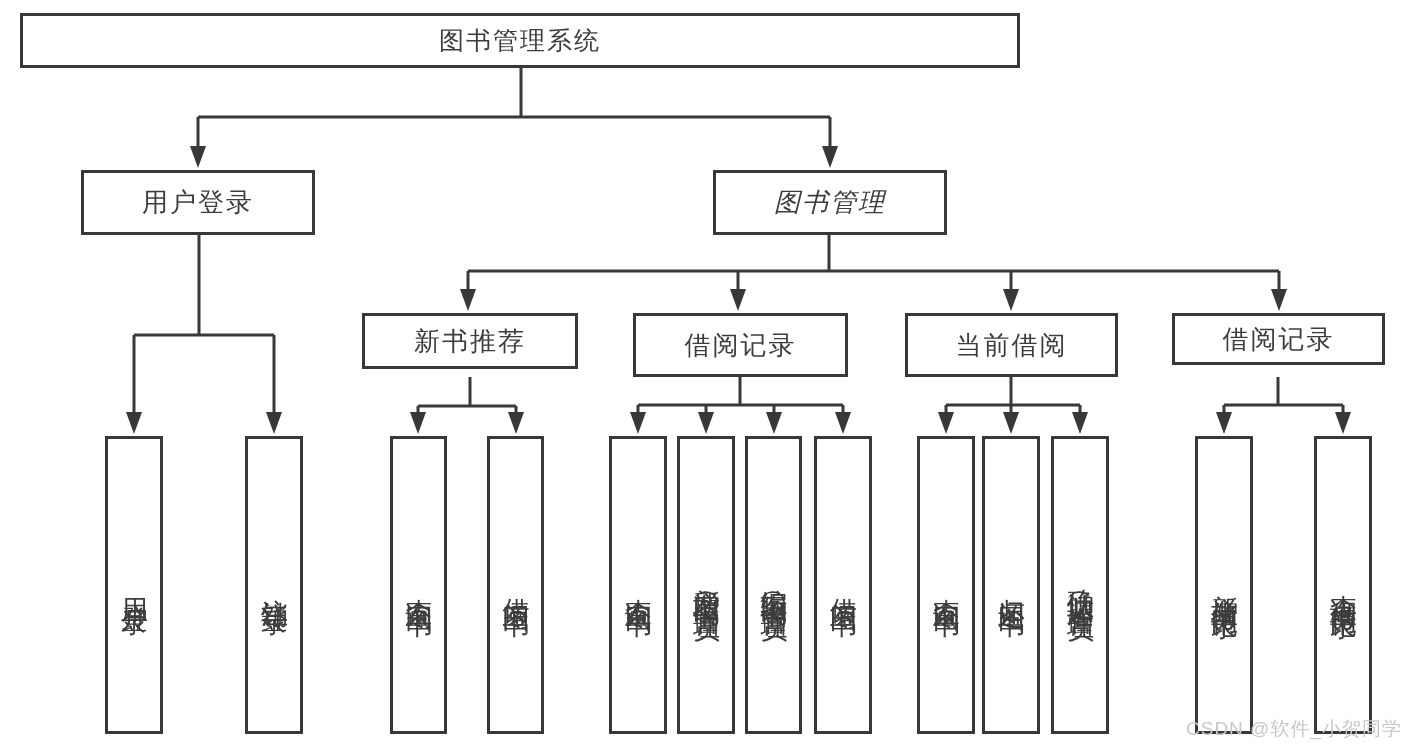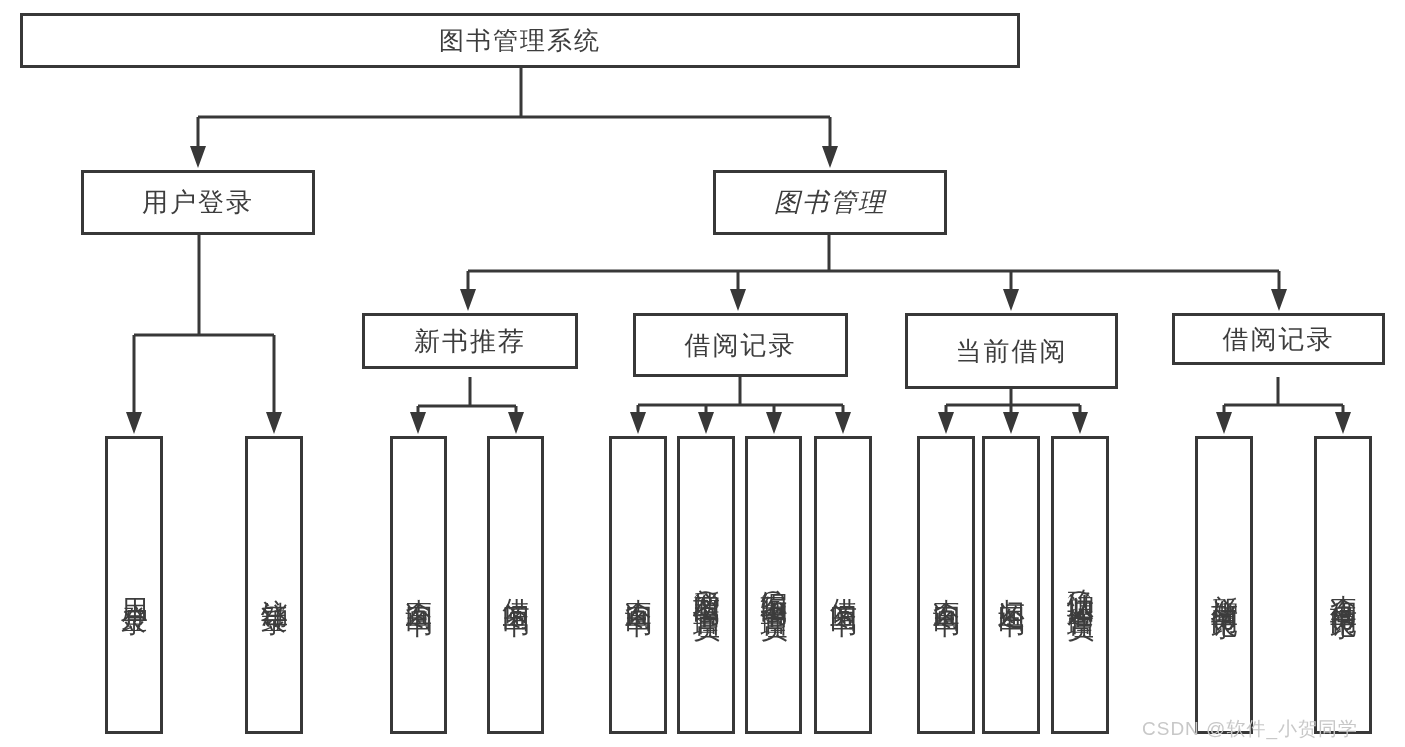--- a/index.html
+++ b/index.html
@@ -44,21 +44,21 @@
     font-size: 25px;
   }
   .vbox {
     writing-mode: vertical-rl;
     font-size: 27px;
     letter-spacing: 4px;
     line-height: 1;
   }
   .watermark {
     position: absolute;
-    left: 1142px;
+    left: 1186px;
     top: 716px;
     font-size: 19px;
     letter-spacing: 1px;
     color: #c8c8c8;
     white-space: nowrap;
   }
 </style>
 </head>
 <body>
 
@@ -121,21 +121,21 @@
       M1335 412 L1351 412 L1343 434 Z"></path>
   </svg>
 
   <div class="box hbox rootbox" style="left:20px; top:13px; width:1000px; height:55px;">图书管理系统</div>
 
   <div class="box hbox" style="left:81px; top:170px; width:234px; height:65px;">用户登录</div>
   <div class="box hbox" style="left:713px; top:170px; width:234px; height:65px;font-style:italic;">图书管理</div>
 
   <div class="box hbox" style="left:362px; top:313px; width:216px; height:56px;">新书推荐</div>
   <div class="box hbox" style="left:633px; top:313px; width:215px; height:64px;">借阅记录</div>
-  <div class="box hbox" style="left:905px; top:313px; width:213px; height:76px;">当前借阅</div>
+  <div class="box hbox" style="left:905px; top:313px; width:213px; height:64px;">当前借阅</div>
   <div class="box hbox" style="left:1172px; top:313px; width:213px; height:52px;">借阅记录</div>
 
   <div class="box vbox" style="left:105px; top:436px; width:58px; height:298px;">用户登录</div>
   <div class="box vbox" style="left:245px; top:436px; width:58px; height:298px;">注销登录</div>
 
   <div class="box vbox" style="left:390px; top:436px; width:57px; height:298px;">查询图书</div>
   <div class="box vbox" style="left:487px; top:436px; width:57px; height:298px;">借阅图书</div>
 
   <div class="box vbox" style="left:609px; top:436px; width:58px; height:298px;">查询图书</div>
   <div class="box vbox" style="left:677px; top:436px; width:58px; height:298px;">新增图书（管理员）</div>

